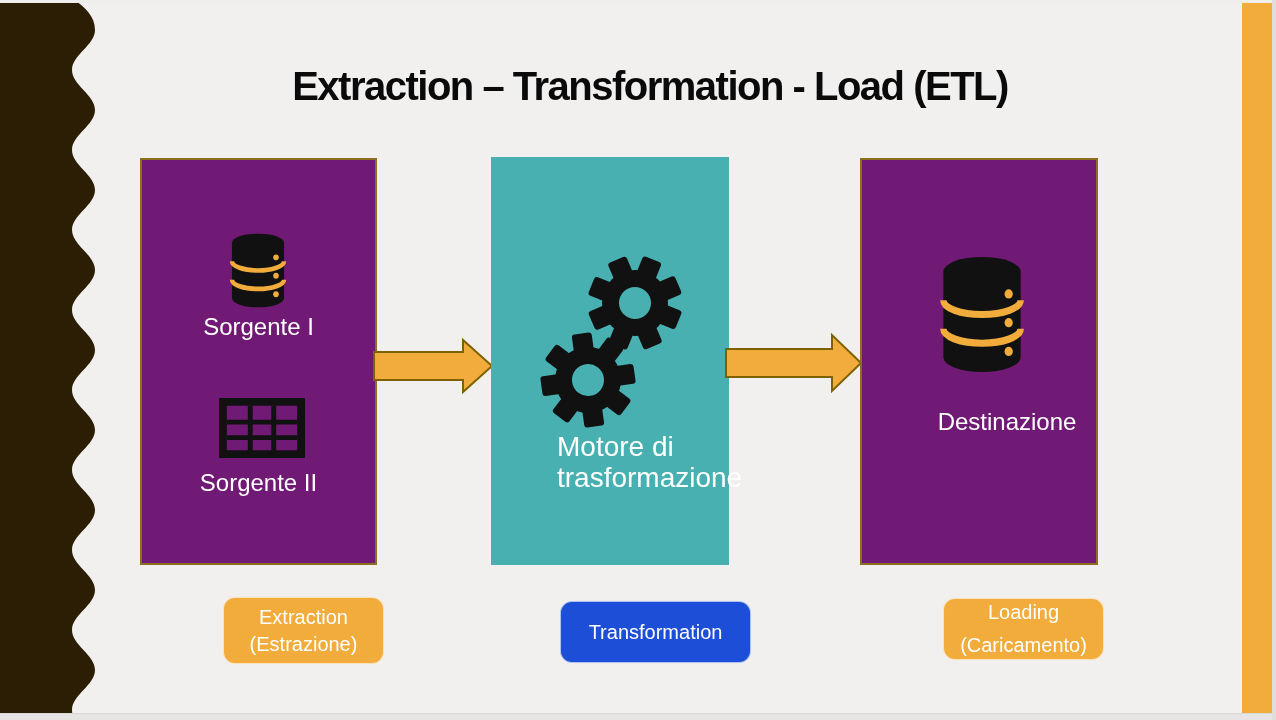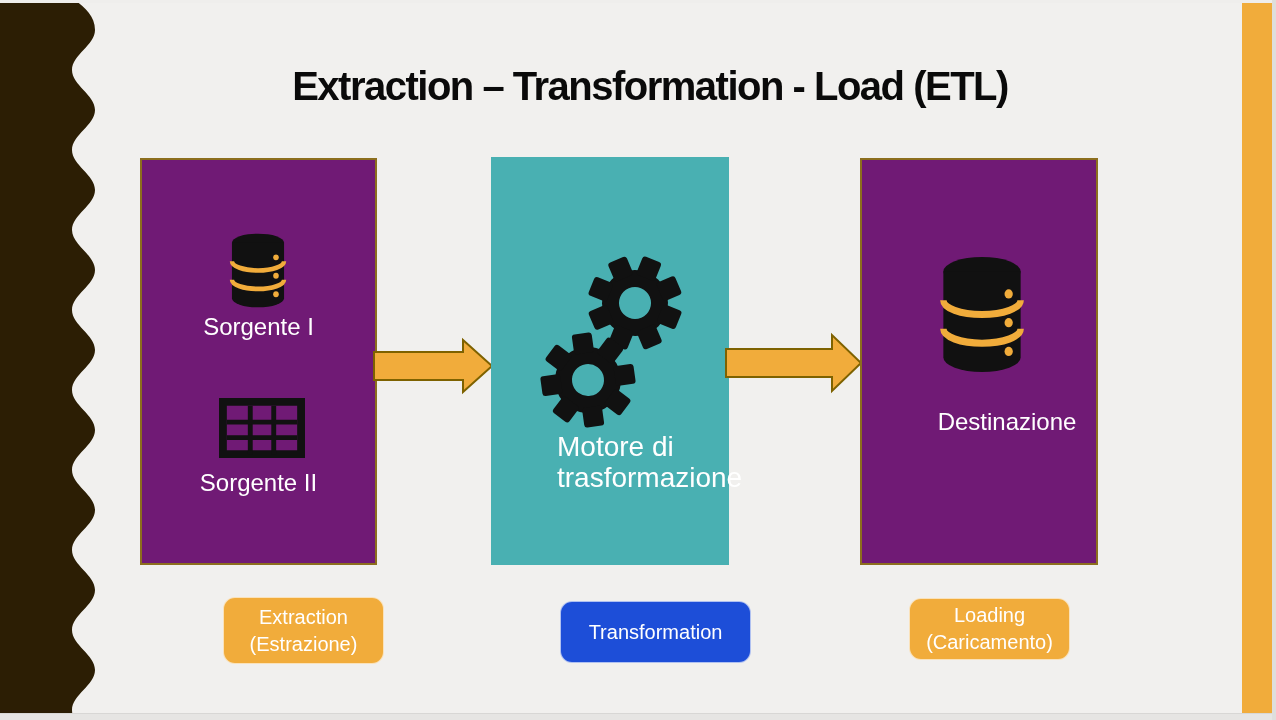--- a/index.html
+++ b/index.html
@@ -59,21 +59,21 @@
     border-radius:12px;
     display:flex;flex-direction:column;align-items:center;justify-content:center;
     color:#FFFFFF;font-size:20px;line-height:27px;text-align:center;
     border:1.5px solid rgba(255,255,255,0.65);
     margin-left:44px;
   }
   .badge-orange{background:#F1AC3B;}
   .badge-teal{background:#1d4ed8;}
   #badge-extraction{left:179px;top:597px;width:161px;height:67px;}
   #badge-transformation{left:516px;top:601px;width:191px;height:62px;}
-  #badge-loading{left:865px;top:598px;width:161px;height:62px;}
+  #badge-loading{left:899px;top:598px;width:161px;height:62px;justify-content:space-between;}
 </style>
 </head>
 <body>
 
 <div class="slide">
 
   <svg width="0" height="0" style="position:absolute">
     <defs>
       <g id="def-database">
         <ellipse cx="50" cy="15" rx="42" ry="14" fill="#111111"></ellipse>

